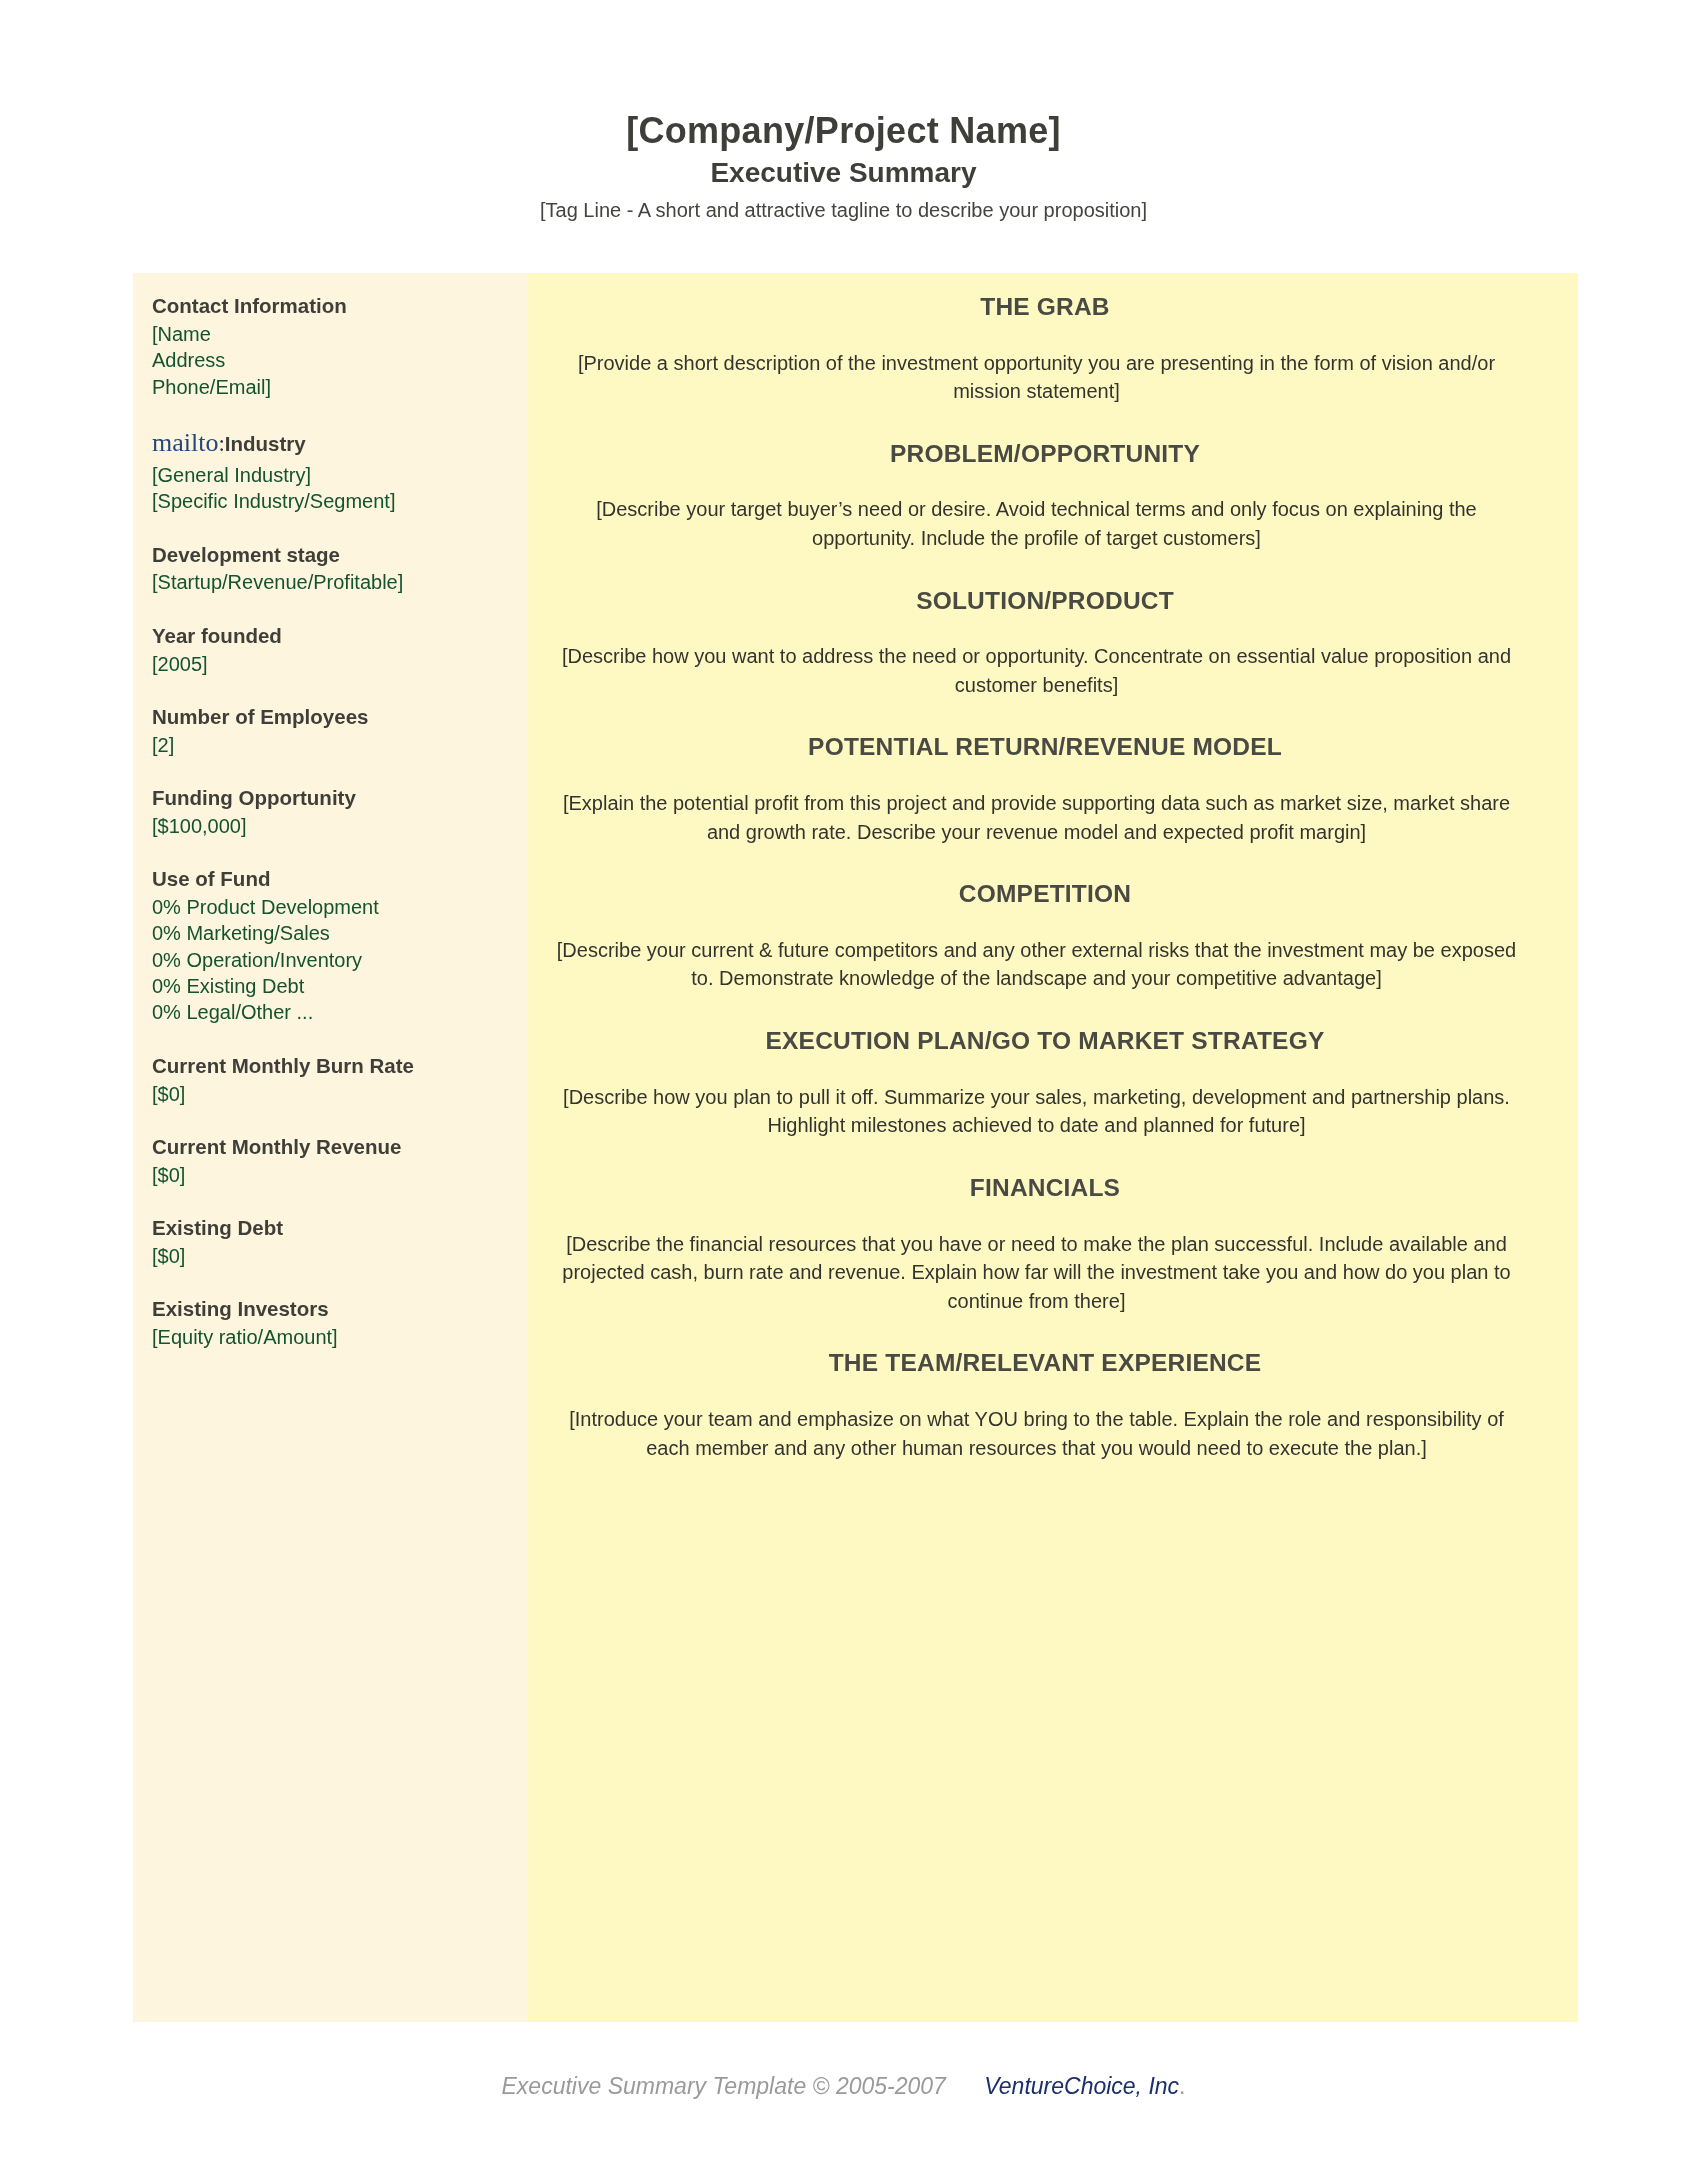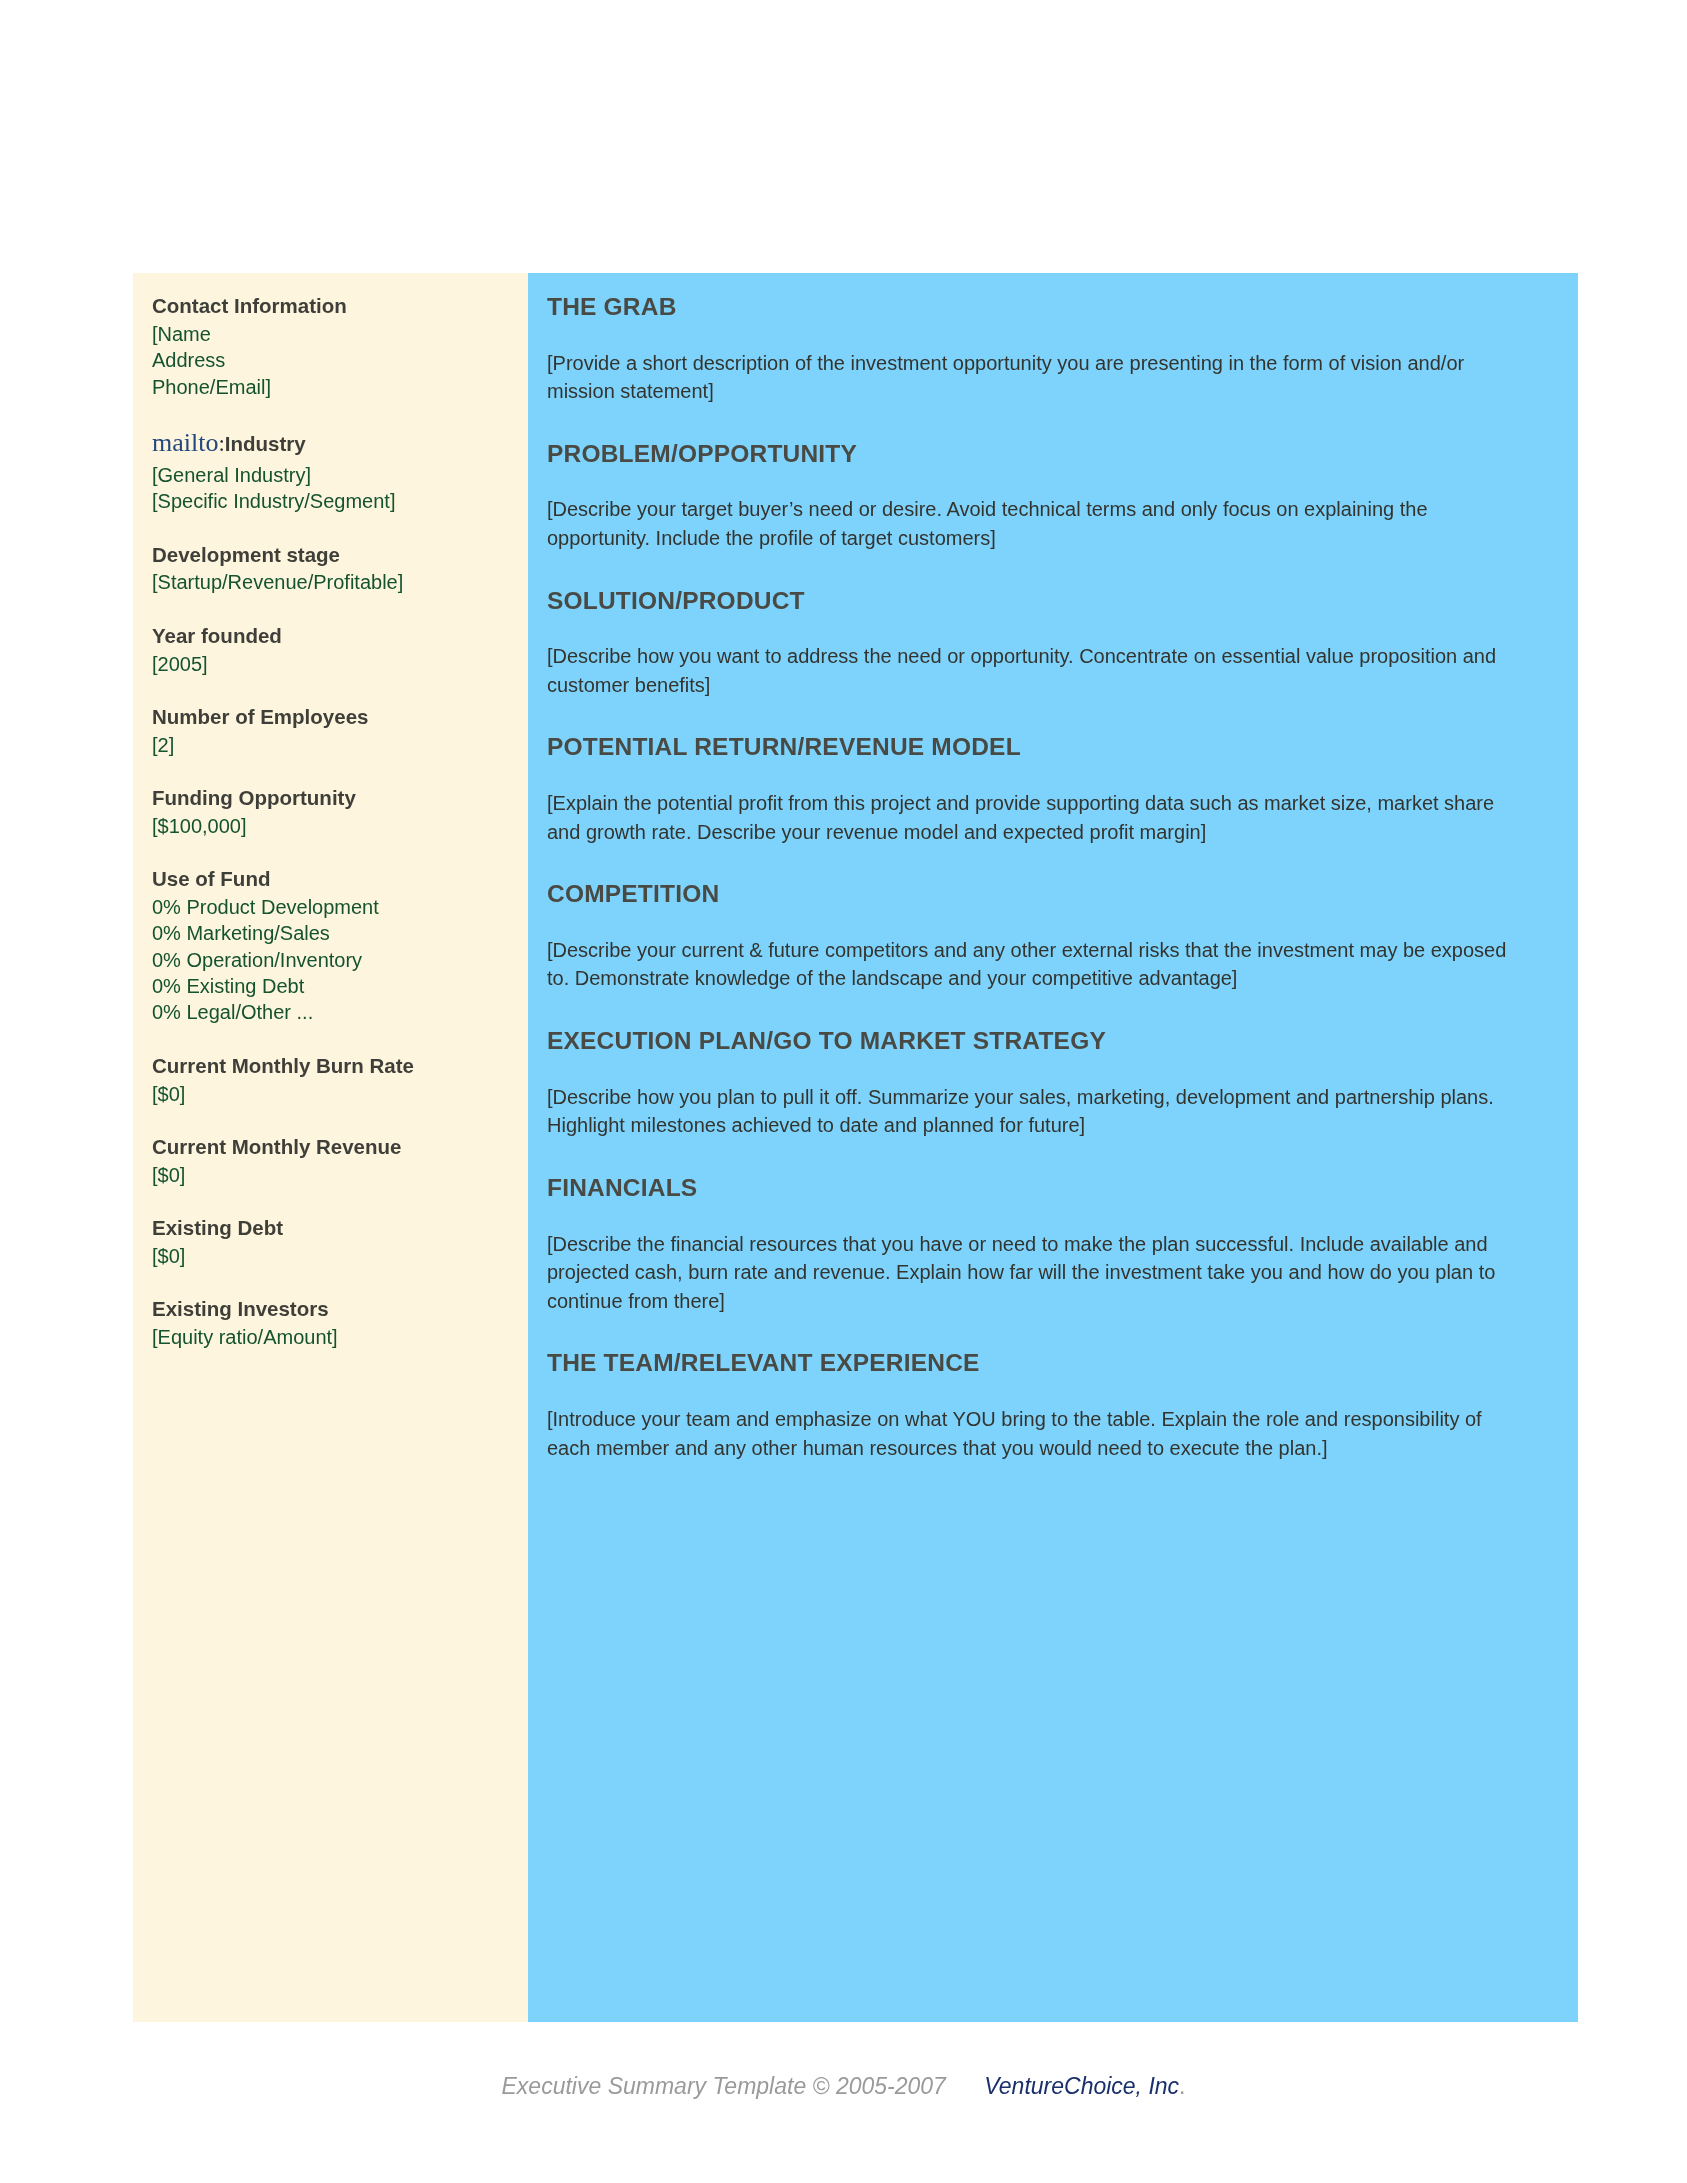--- a/index.html
+++ b/index.html
@@ -66,23 +66,24 @@
     align-items: stretch;
   }
   .sidebar {
     width: 395px;
     background: #FDF5DE;
     box-sizing: border-box;
     padding: 19px 21px 17.5px 19px;
   }
   .main {
     flex: 1;
-    background: #7dd3fc;
+    background: #fef9c3;
     box-sizing: border-box;
     padding: 19px 35px 17.5px 19px;
+    text-align: center;
   }
 
   
   .sb-block { margin-bottom: 26px; }
   .sb-head {
     font-size: 20.5px;
     font-weight: bold;
     color: #3f3f3a;
     line-height: 1.32;
     margin: 0 0 1.7px 0;
@@ -156,20 +157,25 @@
     color: #1a2f6b;
     margin-left: 32px;
   }
   .footer-dot { color: #9a9a9a; }
 </style>
 </head>
 <body>
 
 <div class="page">
 
+  <div class="doc-header">
+    <div class="doc-title">[Company/Project Name]</div>
+    <div class="doc-subtitle">Executive Summary</div>
+    <div class="doc-tagline">[Tag Line - A short and attractive tagline to describe your proposition]</div>
+  </div>
 
   <div class="body-wrap">
 
     <aside class="sidebar">
 
       <div class="sb-block">
         <div class="sb-head">Contact Information</div>
         <div class="sb-line">[Name</div>
         <div class="sb-line">Address</div>
         <div class="sb-line">Phone/Email]</div>

